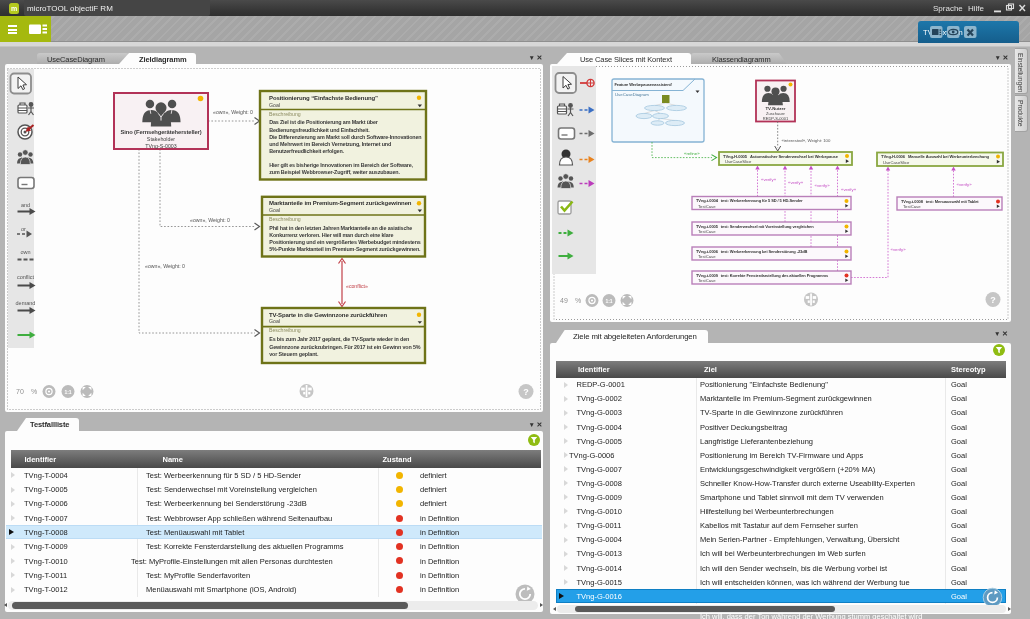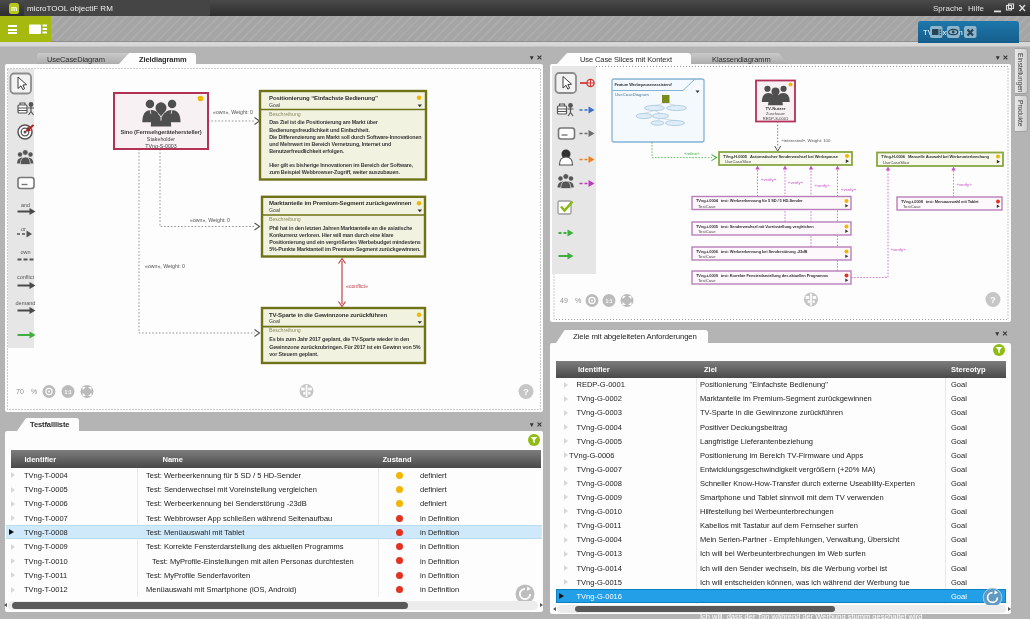--- a/index.html
+++ b/index.html
@@ -299,21 +299,21 @@
 <div class="trow" style="left:141px;top:97.5px;">Test: Menüauswahl mit Tablet</div>
 <div class="dot" style="left:391px;top:98.3px;background:#e23222;"></div>
 <div class="trow" style="left:415px;top:97.5px;">in Definition</div>
 <div class="exp" style="left:6px;top:113.2px;"></div>
 <div class="trow" style="left:19px;top:111.8px;">TVng-T-0009</div>
 <div class="trow" style="left:141px;top:111.8px;">Test: Korrekte Fensterdarstellung des aktuellen Programms</div>
 <div class="dot" style="left:391px;top:112.6px;background:#e23222;"></div>
 <div class="trow" style="left:415px;top:111.8px;">in Definition</div>
 <div class="exp" style="left:6px;top:127.50000000000001px;"></div>
 <div class="trow" style="left:19px;top:126.10000000000001px;">TVng-T-0010</div>
-<div class="trow" style="left:147px;top:126.10000000000001px;">Test: MyProfile-Einstellungen mit allen Personas durchtesten</div>
+<div class="trow" style="left:126px;top:126.10000000000001px;">Test: MyProfile-Einstellungen mit allen Personas durchtesten</div>
 <div class="dot" style="left:391px;top:126.9px;background:#e23222;"></div>
 <div class="trow" style="left:415px;top:126.10000000000001px;">in Definition</div>
 <div class="exp" style="left:6px;top:141.8px;"></div>
 <div class="trow" style="left:19px;top:140.40000000000003px;">TVng-T-0011</div>
 <div class="trow" style="left:141px;top:140.40000000000003px;">Test: MyProfile Senderfavoriten</div>
 <div class="dot" style="left:391px;top:141.20000000000002px;background:#e23222;"></div>
 <div class="trow" style="left:415px;top:140.40000000000003px;">in Definition</div>
 <div class="exp" style="left:6px;top:156.1px;"></div>
 <div class="trow" style="left:19px;top:154.70000000000002px;">TVng-T-0012</div>
 <div class="trow" style="left:141px;top:154.70000000000002px;">Menüauswahl mit Smartphone (iOS, Android)</div>

